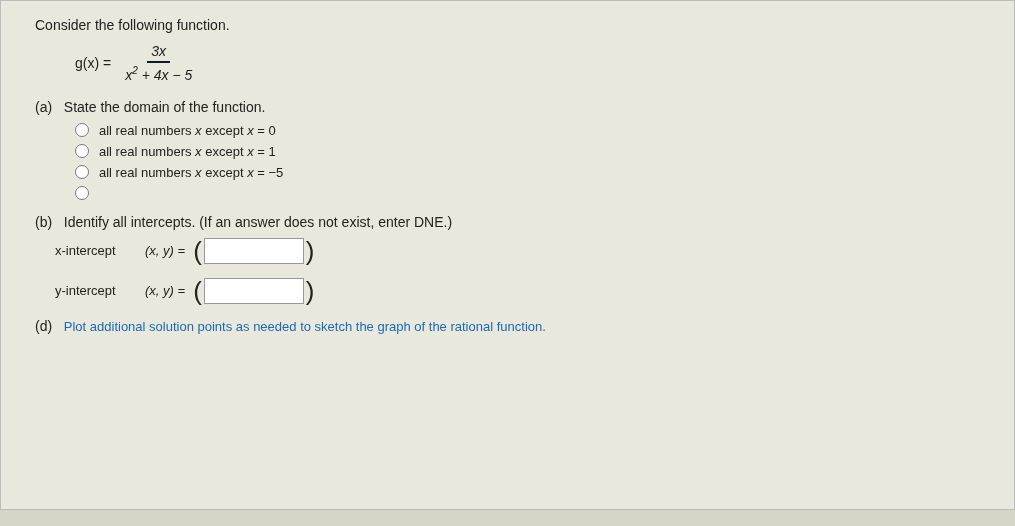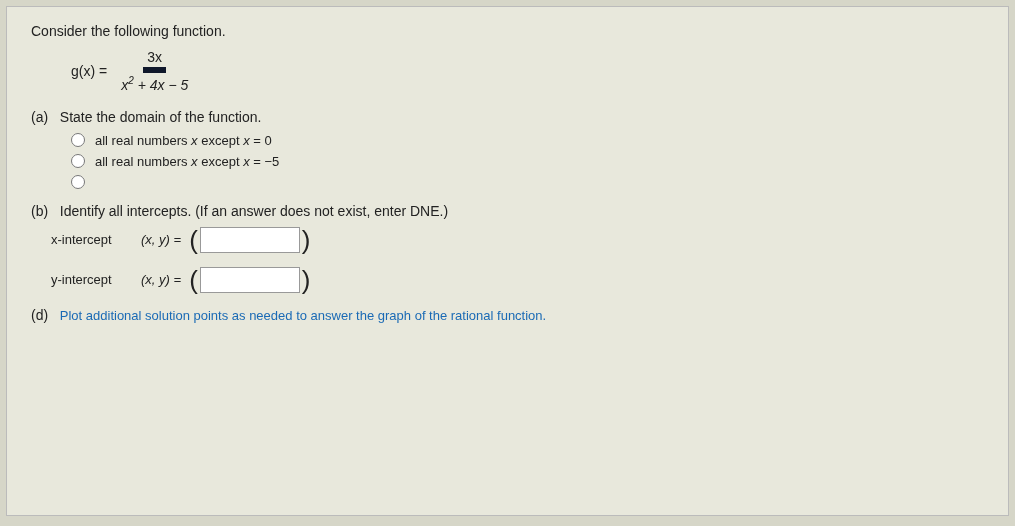--- a/index.html
+++ b/index.html
@@ -6,22 +6,21 @@
     body {
       background: #d6d6c8;
       font-family: Arial, sans-serif;
       font-size: 14px;
       color: #222;
       width: 1015px;
       min-height: 526px;
     }
     .page {
       background: #e8e8dc;
-      margin: 6px;
-      padding: 16px 24px;
+      padding: 16px 34px;
       border: 1px solid #bbb;
       min-height: 510px;
     }
     .problem-title {
       font-size: 14px;
       margin-bottom: 10px;
     }
     .function-display {
       display: flex;
       align-items: center;
@@ -31,22 +30,23 @@
     .gx {
       margin-right: 6px;
     }
     .fraction {
       display: inline-flex;
       flex-direction: column;
       align-items: center;
       margin-left: 4px;
     }
     .fraction .numerator {
-      border-bottom: 6px solid #0f172a;
+      border-bottom: 2px solid #0f172a;
       padding: 0 4px 2px 4px;
+      font-style: italic;
     }
     .fraction .denominator {
       padding: 2px 4px 0 4px;
       font-style: italic;
     }
     .part {
       margin-bottom: 14px;
     }
     .part-header {
       font-size: 14px;
@@ -147,20 +147,24 @@
       <span>(a)</span>&nbsp;&nbsp;
       <span>State the domain of the function.</span>
     </div>
     <div class="radio-group">
 
       <div class="radio-option">
         <input type="radio" name="domain" style="">
         <span class="radio-label">all real numbers <em>x</em> except <em>x</em> = 0</span>
       </div>
 
+      <div class="radio-option">
+        <input type="radio" name="domain" style="">
+        <span class="radio-label">all real numbers <em>x</em> except <em>x</em> = 1</span>
+      </div>
 
       <div class="radio-option">
         <input type="radio" name="domain" style="">
         <span class="radio-label">all real numbers <em>x</em> except <em>x</em> = −5</span>
       </div>
 
 
       <div class="radio-option">
         <input type="radio" name="domain" style="">
       </div>
@@ -191,17 +195,17 @@
         <span class="paren">)</span>
       </div>
 
     </div>
   </div>
 
 
   <div class="part">
     <div class="part-header">
       <span>(d)</span>&nbsp;&nbsp;
-      <span class="part-d-text">Plot additional solution points as needed to answer the graph of the rational function.</span>
+      <span class="part-d-text">Plot additional solution points as needed to sketch the graph of the rational function.</span>
     </div>
   </div>
 
 </div>
 
 </body></html>

